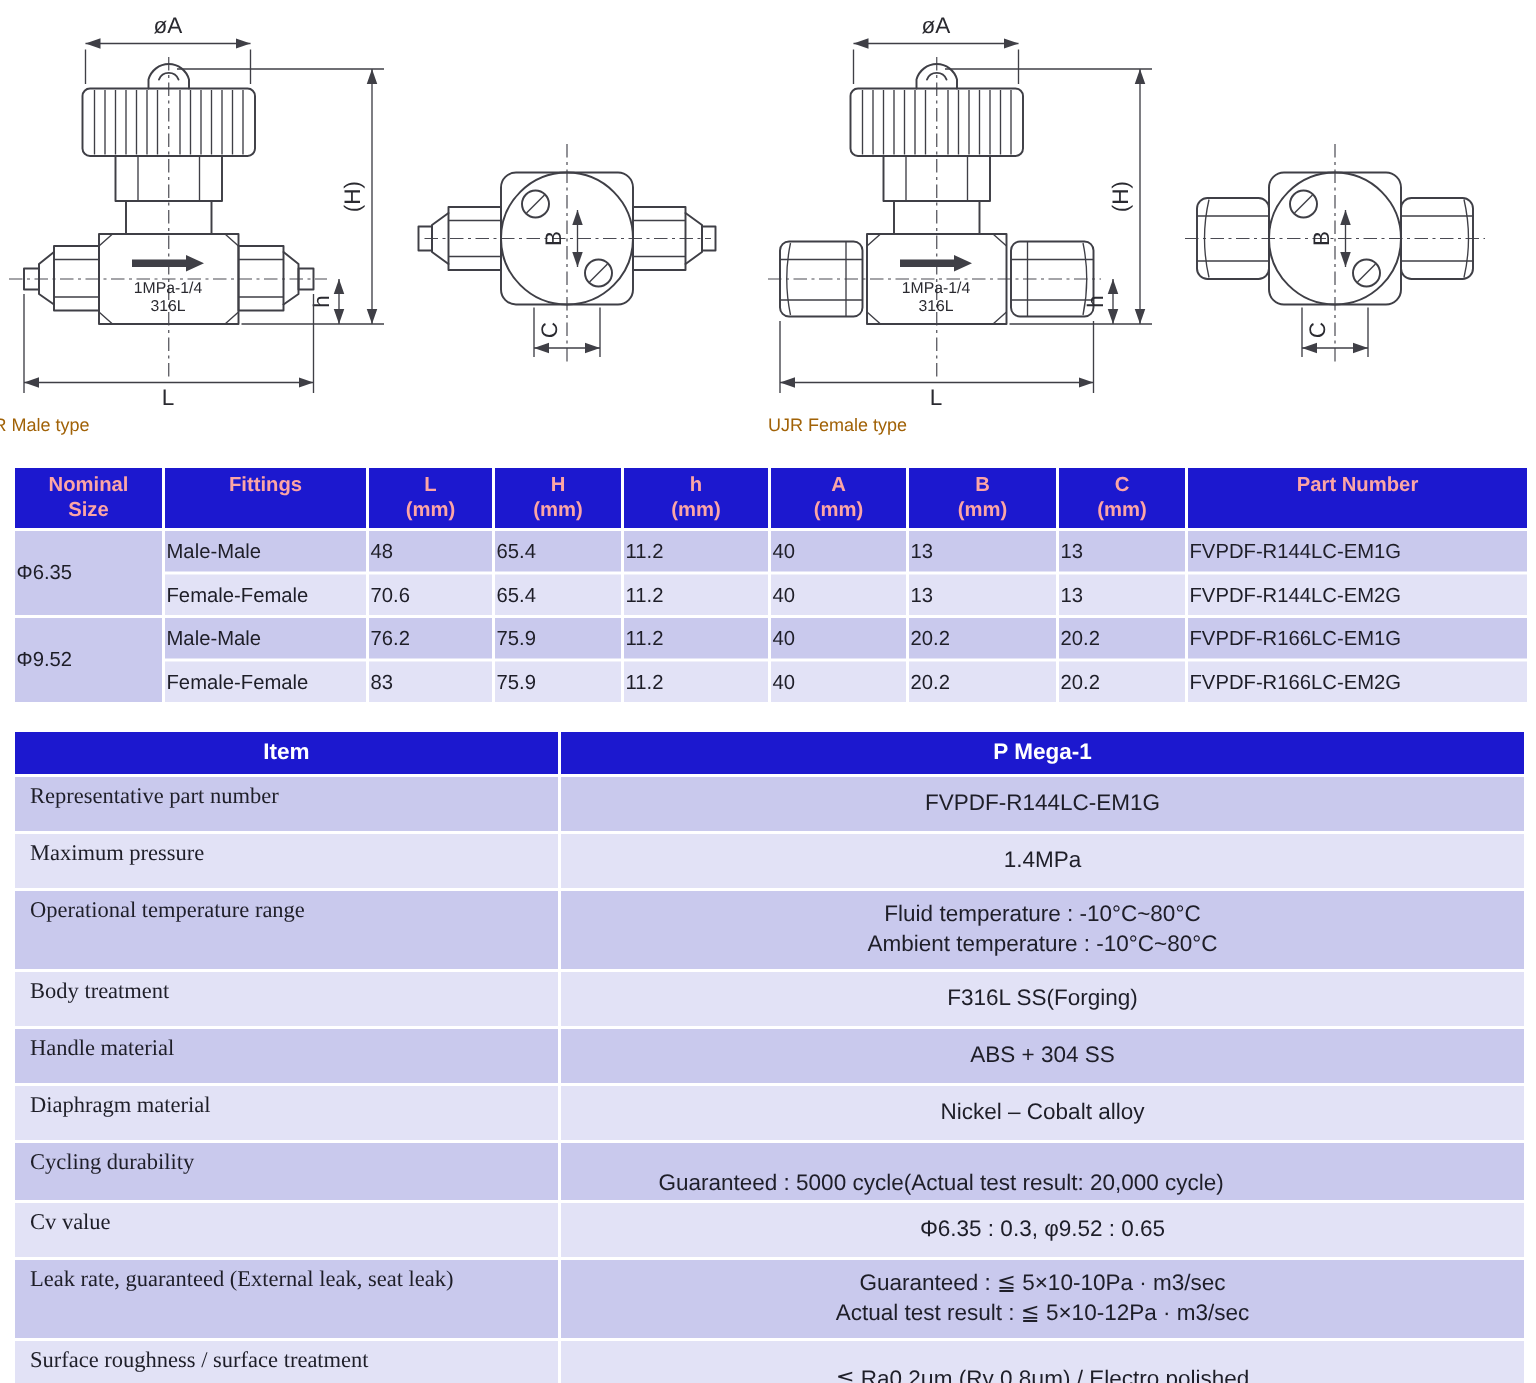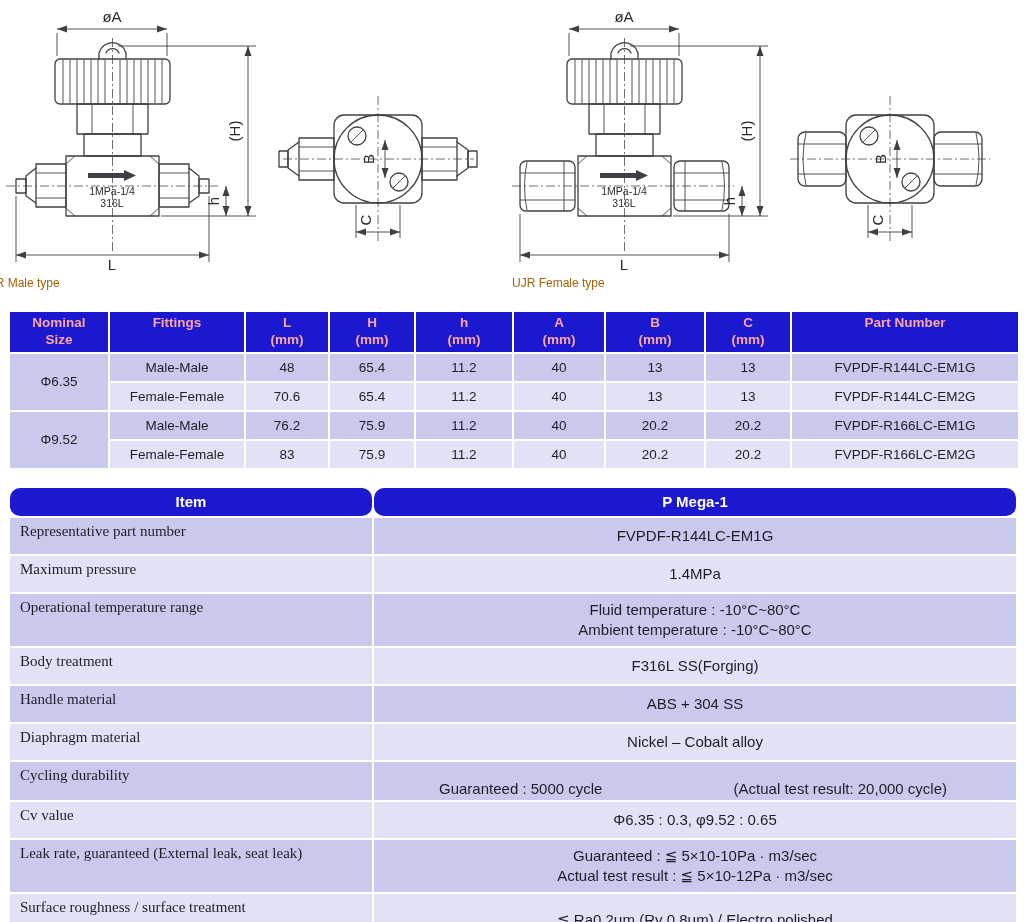--- a/index.html
+++ b/index.html
@@ -13,31 +13,31 @@
   .fillshape{fill:#3f3f46;stroke:none;}
   .dtext{fill:#2a2a30;font-size:15px;font-family:"Liberation Sans","DejaVu Sans",sans-serif;}
   .dtext-sm{fill:#2a2a30;font-size:10.5px;font-family:"Liberation Sans","DejaVu Sans",sans-serif;}
   .captions{display:flex;width:1024px;height:26px;}
   .caption{width:512px;text-align:left;font-size:12px;color:#a16207;}
   .caption.male span{position:relative;left:-19px;}
   .caption.female span{position:relative;left:-16px;margin-left:16px;}
   table{border-collapse:separate;border-spacing:2px;background:#ffffff;}
   .dim-table{margin:8px 6px 0 8px;width:1008px;table-layout:fixed;}
   .dim-table th{background:#1c18cf;color:#fca5a5;font-weight:bold;font-size:13.5px;line-height:1.25;padding:3px 0;vertical-align:top;}
-  .dim-table td{font-size:13.5px;text-align:center;height:25px;color:#1e1e28;}
+  .dim-table td{font-size:13.5px;height:25px;color:#1e1e28;}
   .rd{background:#c9c9ed;}
   .rl{background:#e2e2f6;}
   .spec-table{margin:16px 6px 0 8px;width:1008px;table-layout:fixed;}
-  .spec-table th{background:#1c18cf;color:#ffffff;font-weight:bold;font-size:15px;padding:3px 0;height:22px;border-radius:10px;}
+  .spec-table th{background:#1c18cf;color:#ffffff;font-weight:bold;font-size:15px;padding:3px 0;height:22px;}
   .spec-table td{font-size:15px;color:#1e1e28;}
   .item-cell{text-align:left;padding:4px 6px 2px 10px;vertical-align:top;line-height:1.3;font-family:Liberation Serif, serif;}
   .value-cell{text-align:center;vertical-align:middle;line-height:1.35;}
   .h-short td{height:30px;}
   .h-tall td{height:46px;}
-  .split{display:flex;justify-content:space-between;padding:0 68px 0 64px;margin-top:16px;}
+  .split{display:flex;padding:0 68px 0 64px;margin-top:16px;}
 </style>
 </head>
 <body>
 
 <div class="diagrams">
 
   <div class="diagram-half">
     <svg width="512" height="272" viewBox="0 0 512 272">
       <defs>
         <marker id="m-ae" markerWidth="11" markerHeight="8" refX="10" refY="4" orient="auto" markerUnits="userSpaceOnUse">

